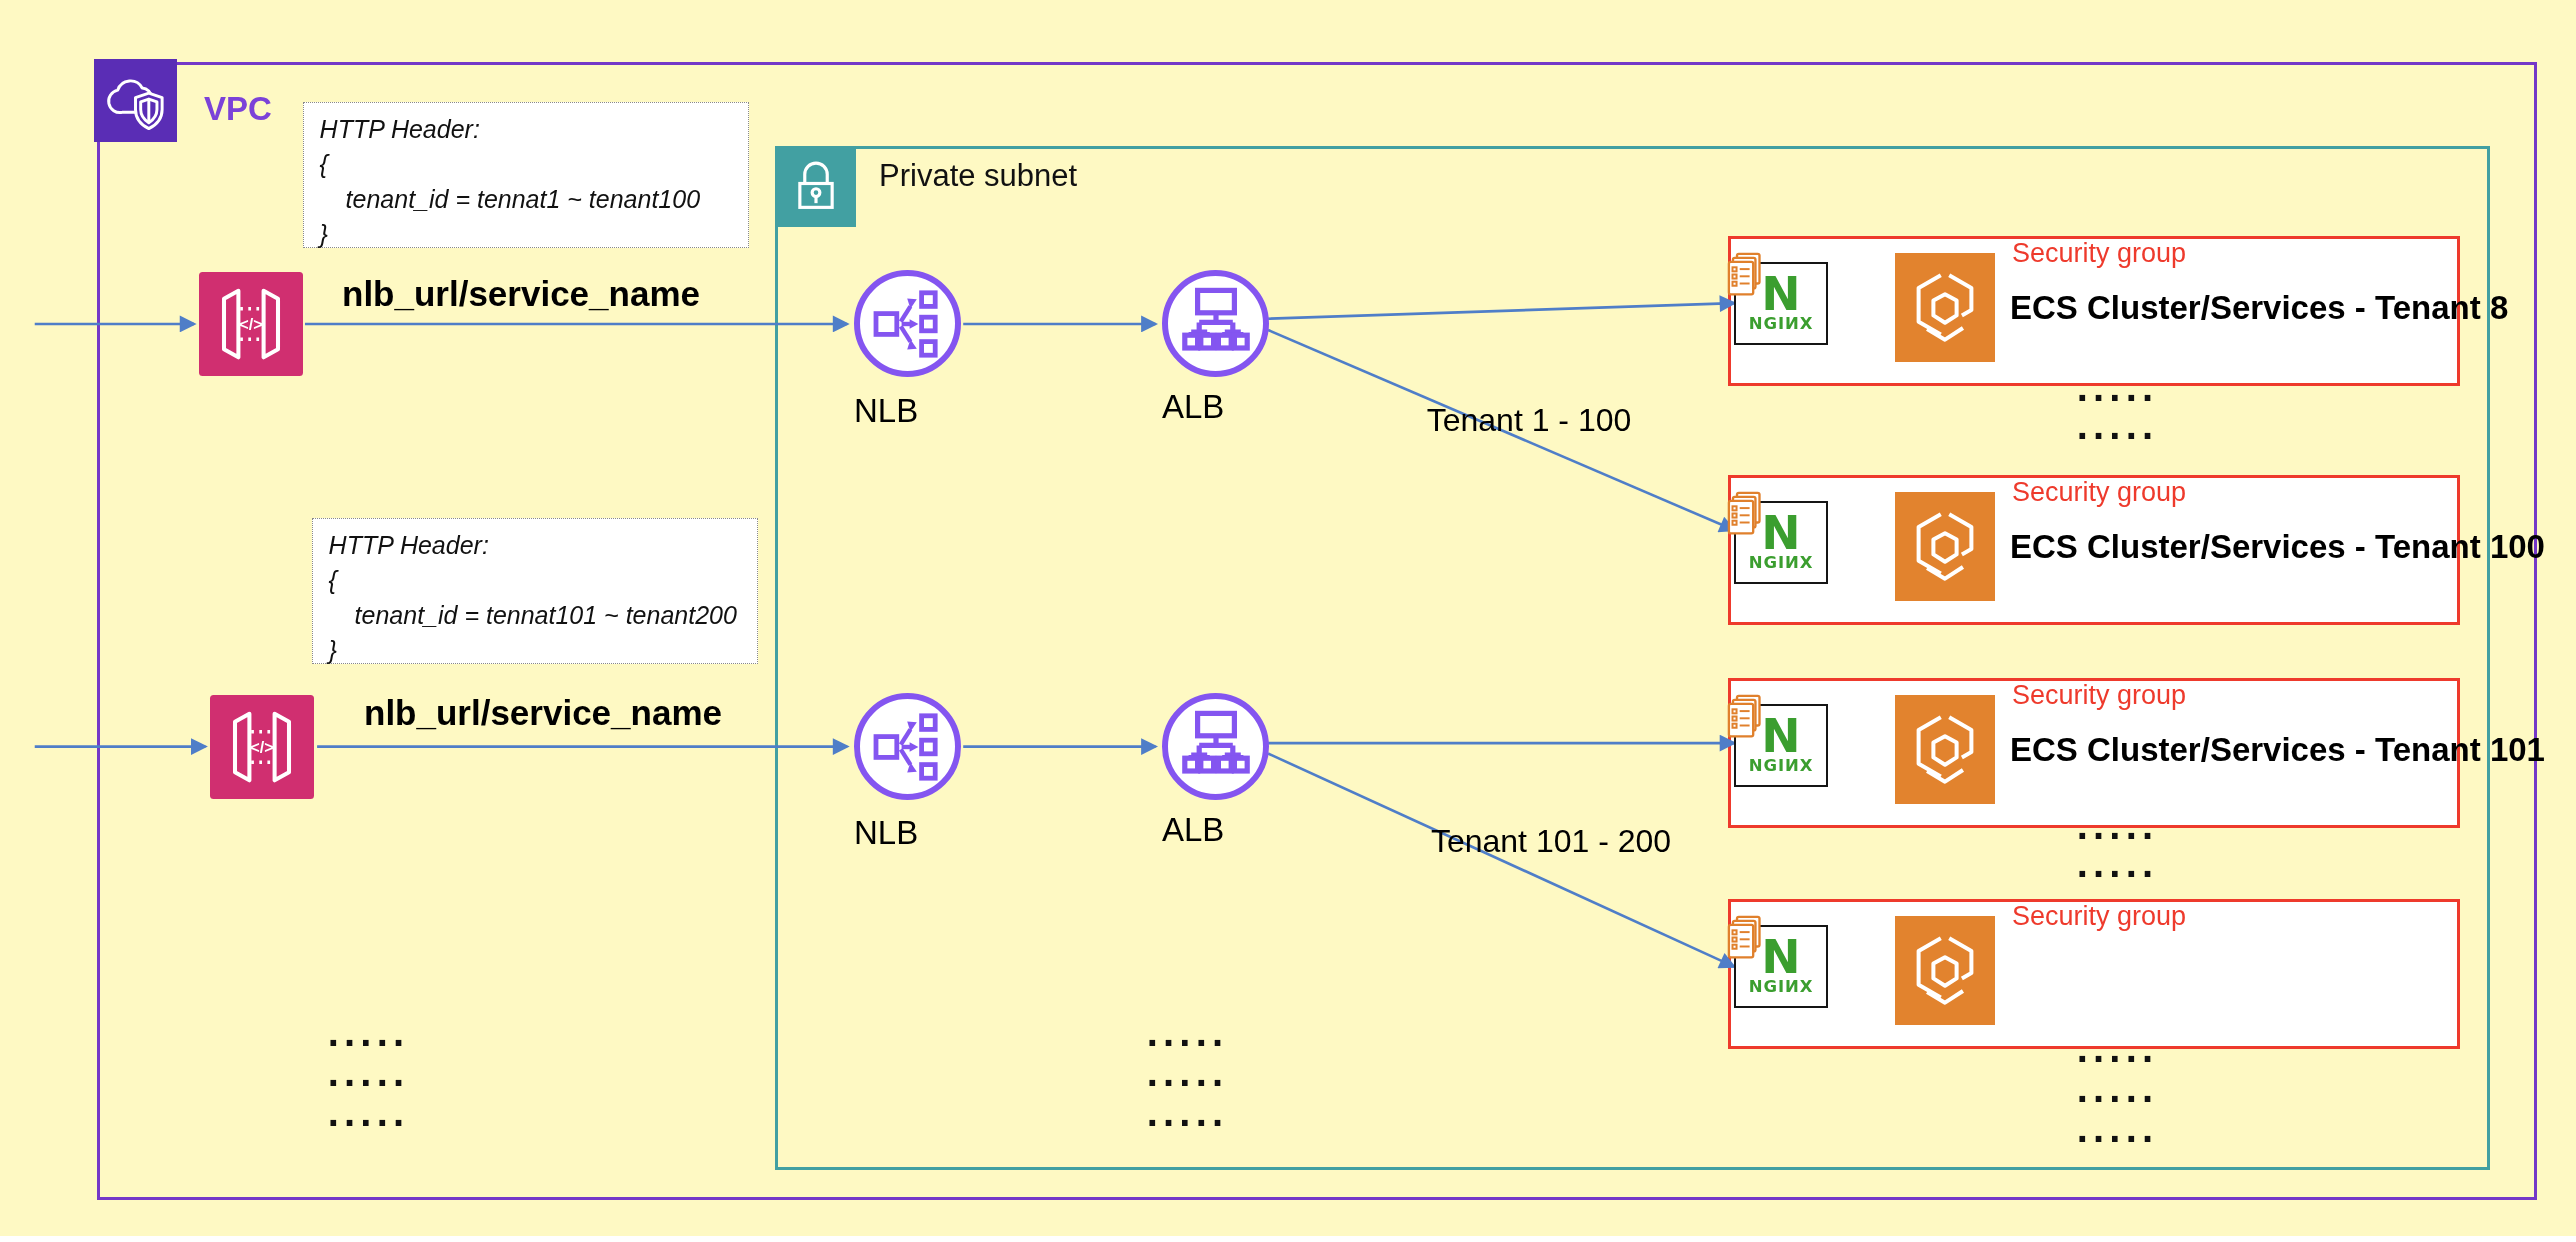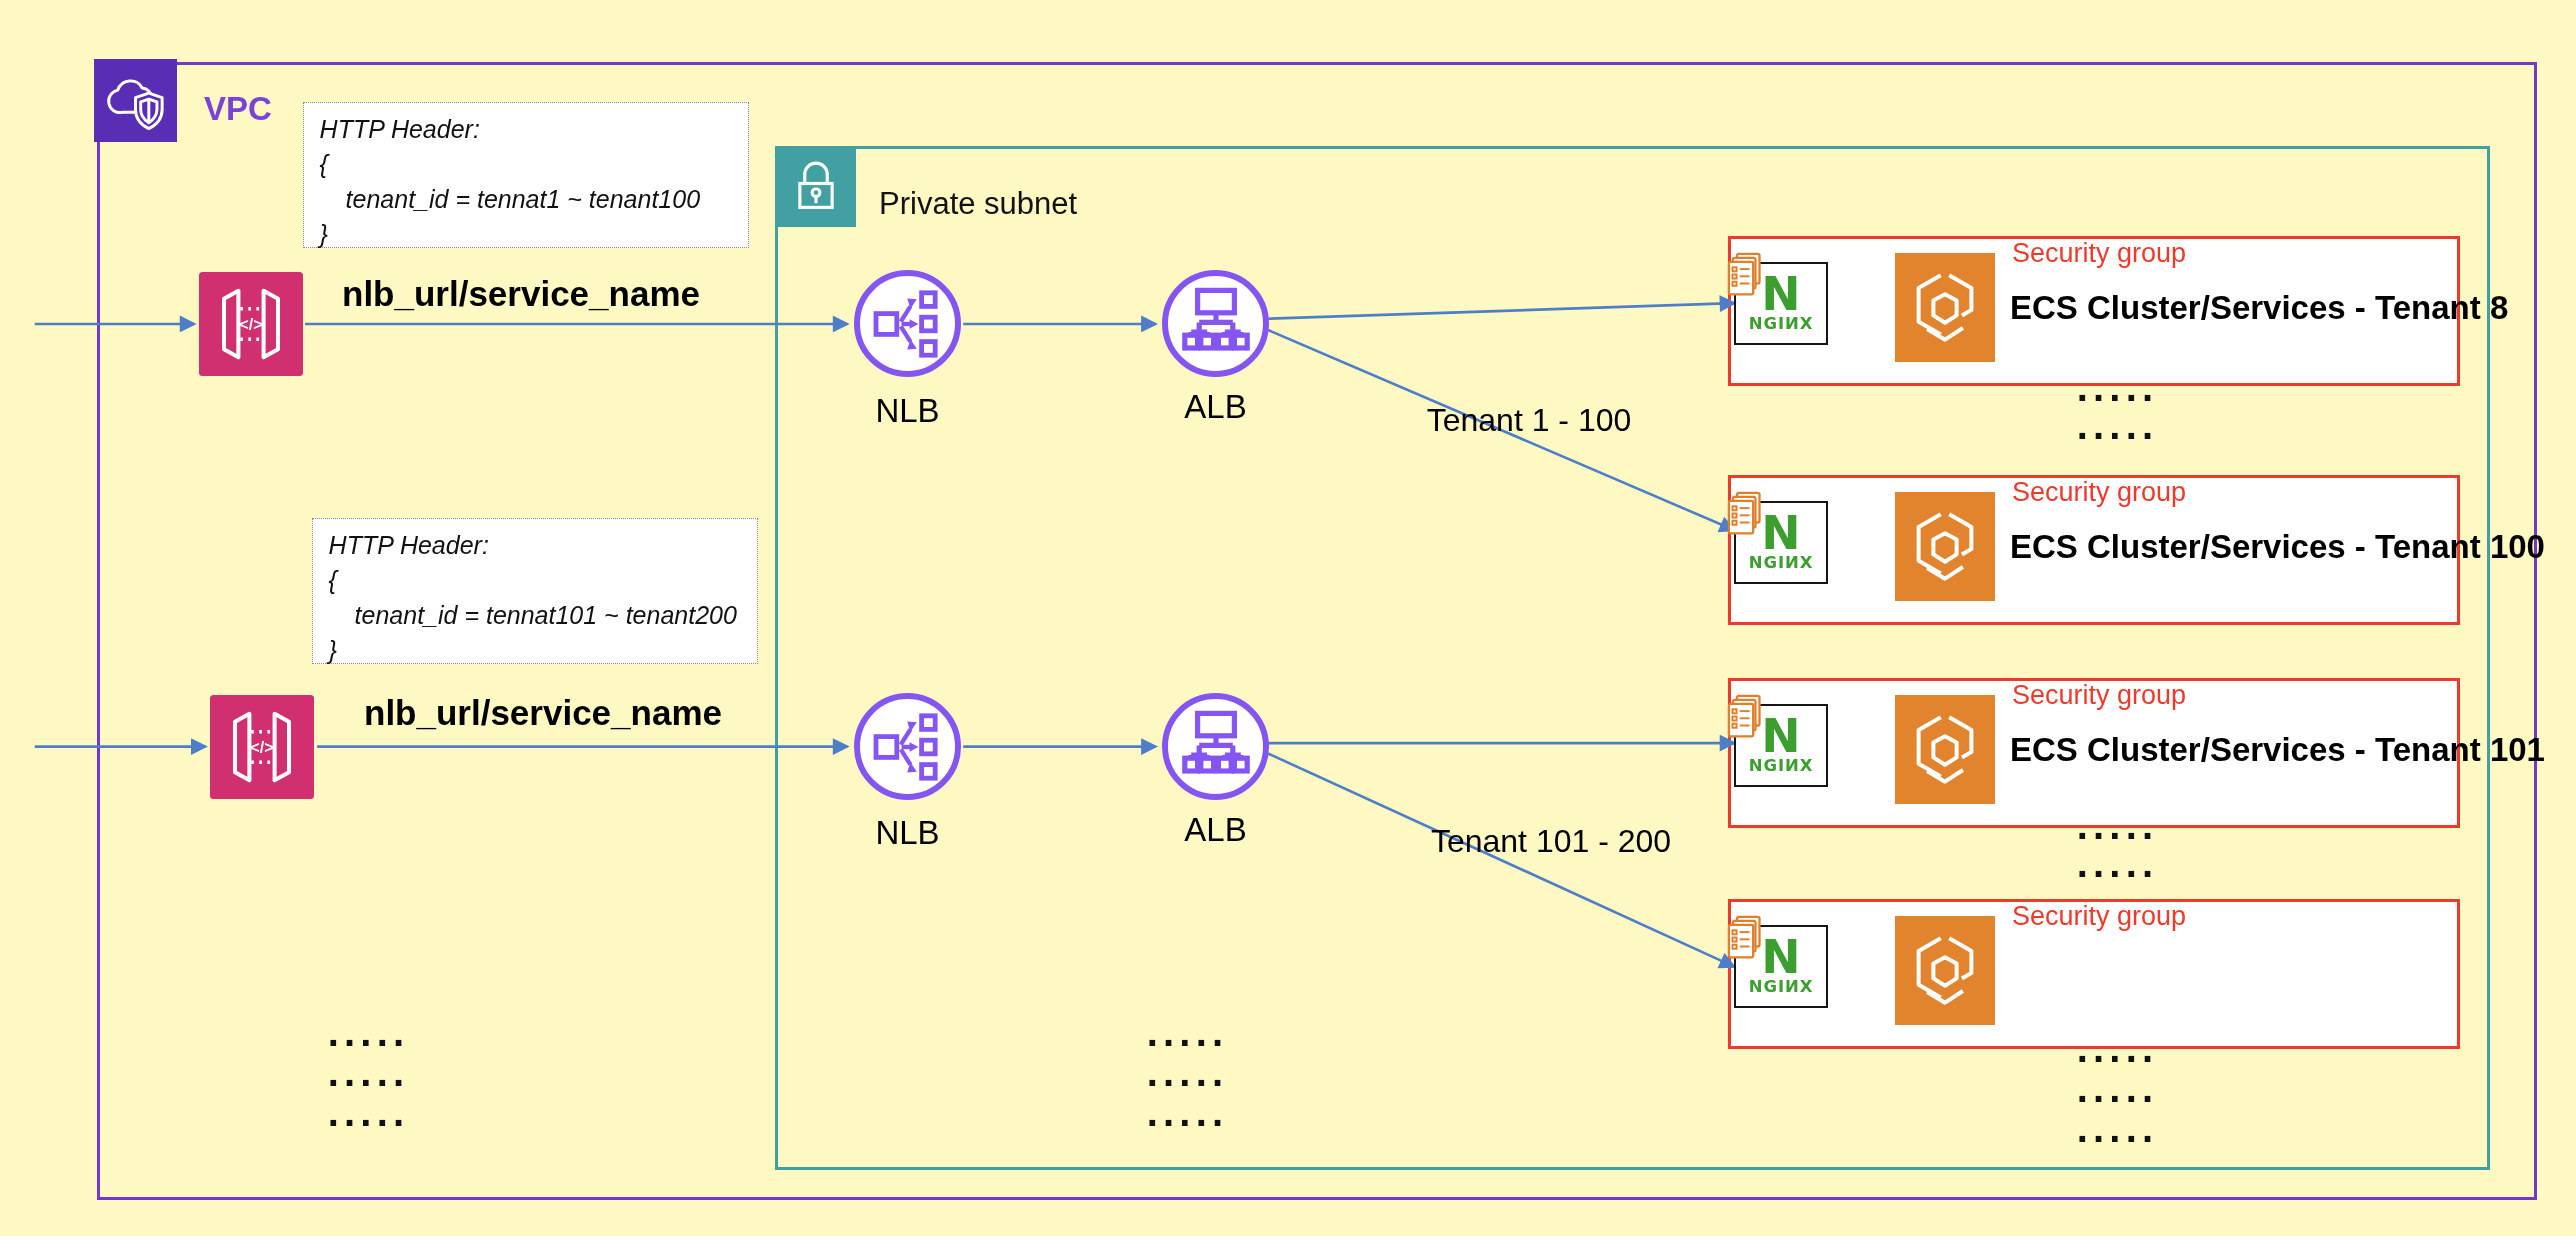--- a/index.html
+++ b/index.html
@@ -13,32 +13,32 @@
   .sg-content{left:1728px;width:726px;height:144px;padding-left:16px;}
   .sg-title{position:absolute;top:1.7px;left:0;width:100%;text-align:center;
             font-size:27px;color:#ee3a2c;}
   .sg-label{position:absolute;left:282px;top:0;height:100%;display:flex;align-items:center;
             font-size:33px;font-weight:bold;color:#000;white-space:nowrap;}
   
   .corner-icon{display:flex;align-items:center;justify-content:center;}
   .vpc-icon{left:94px;top:59px;width:83px;height:83px;background:#5a2db5;}
   .subnet-icon{left:775px;top:146px;width:81px;height:81px;background:#42a0a2;}
   .vpc-label{left:204px;top:90px;font-size:33px;font-weight:bold;color:#7b42d8;}
-  .subnet-label{left:879px;top:186px;font-size:31px;color:#111;}
+  .subnet-label{left:879px;top:158px;font-size:31px;color:#111;}
   
   .http-box{width:446px;height:146px;border:1.7px dotted #8a8a8a;background:#fff;
             font-style:italic;font-size:25px;line-height:35px;padding:8.7px 0 0 15.6px;box-sizing:border-box;}
   .http-indent{padding-left:26px;}
   
   .apigw{width:104px;height:104px;background:#d02f70;border-radius:3.5px;
          display:flex;align-items:center;justify-content:center;}
   
   .lb-circle{width:107px;height:107px;border-radius:50%;border:6px solid #8455f0;background:#fff;
              box-sizing:border-box;display:flex;align-items:center;justify-content:center;}
-  .lb-label{width:107px;text-align:center;font-size:33px;color:#000;}
+  .lb-label{width:107px;text-align:left;font-size:33px;color:#000;}
   
   .url-label{font-size:35px;font-weight:bold;color:#000;white-space:nowrap;}
   .tenant-label{width:312px;text-align:center;font-size:32px;color:#000;white-space:nowrap;margin-top:43px;}
   .dots{width:113px;height:42px;line-height:42px;text-align:center;font-size:40px;font-weight:bold;
         letter-spacing:5.2px;color:#111;white-space:nowrap;}
   
   .nginx-box{width:94px;height:83px;background:#fff;border:2.6px solid #151515;box-sizing:border-box;
              display:flex;flex-direction:column;align-items:center;justify-content:center;}
   .nginx-letter{font-size:47px;font-weight:bold;color:#3b9e2f;line-height:0.85;font-family:"DejaVu Sans",sans-serif;}
   .nginx-word{font-size:16.5px;font-weight:bold;color:#3b9e2f;letter-spacing:0.9px;font-family:"DejaVu Sans",sans-serif;}

